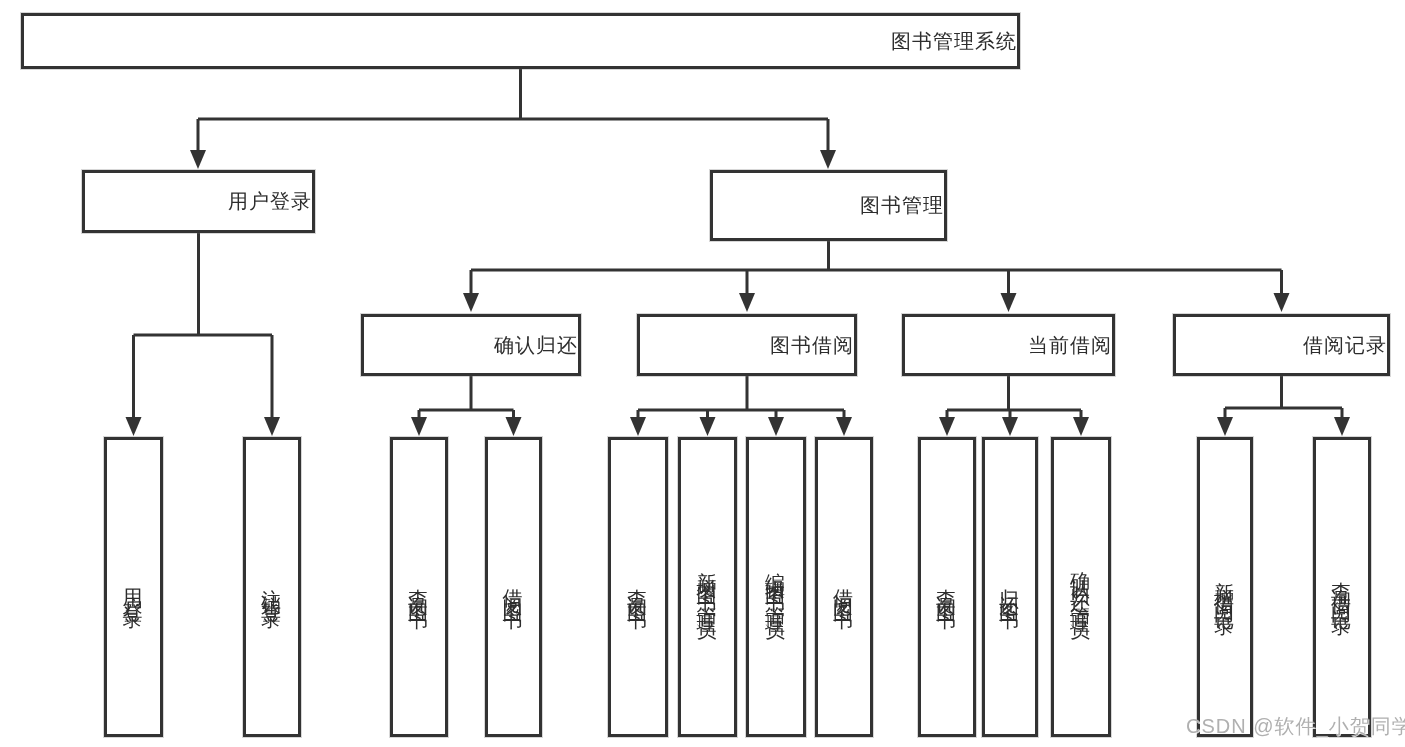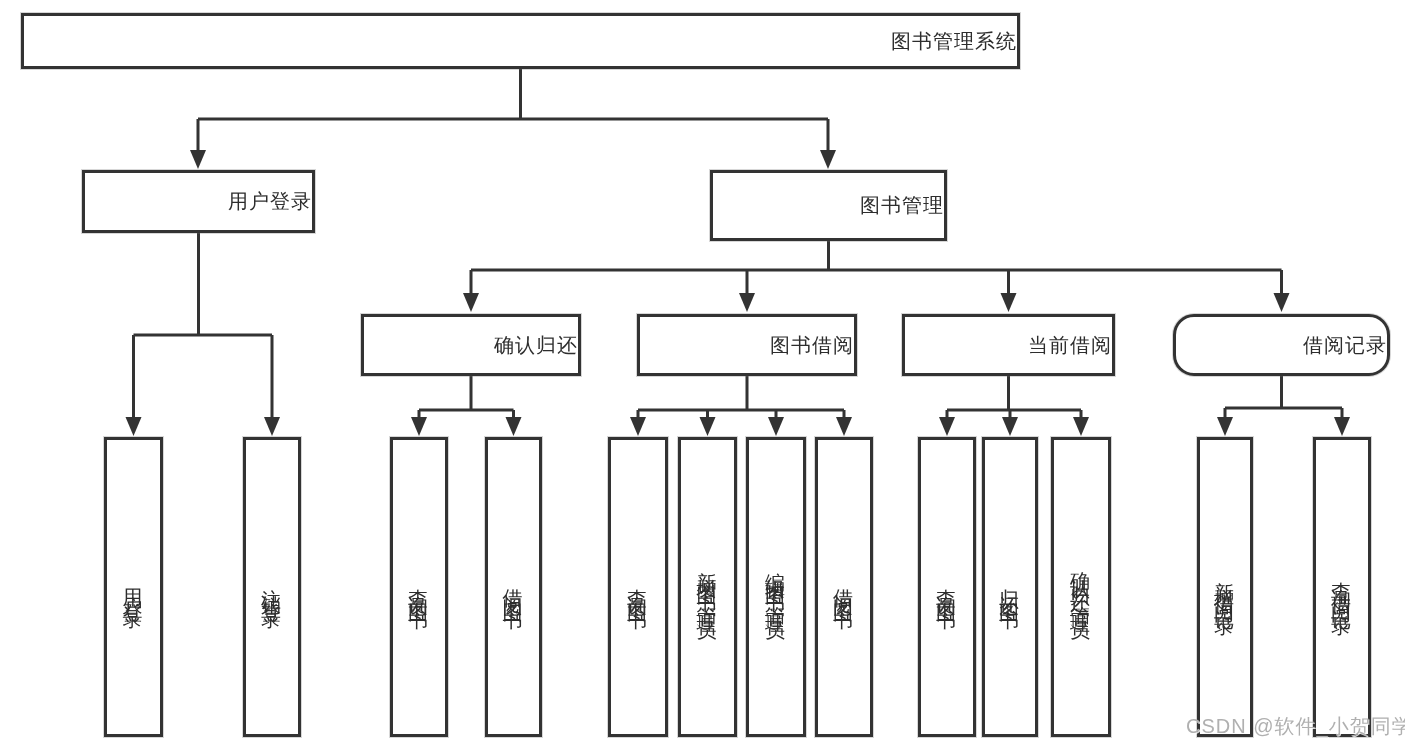--- a/index.html
+++ b/index.html
@@ -106,21 +106,21 @@
 
   <div class="box" style="left:361px;top:314px;width:220px;height:62px;">
     <span>确认归还</span>
   </div>
   <div class="box" style="left:637px;top:314px;width:220px;height:62px;">
     <span>图书借阅</span>
   </div>
   <div class="box" style="left:902px;top:314px;width:213px;height:62px;">
     <span>当前借阅</span>
   </div>
-  <div class="box" style="left:1173px;top:314px;width:217px;height:62px;border-radius:21px;">
+  <div class="box" style="left:1173px;top:314px;width:217px;height:62px;">
     <span>借阅记录</span>
   </div>
 
   <div class="leaf" style="left:104px;width:59px;">
     <span>用户登录</span>
   </div>
   <div class="leaf" style="left:243px;width:58px;">
     <span>注销登录</span>
   </div>
   <div class="leaf" style="left:390px;width:58px;">

